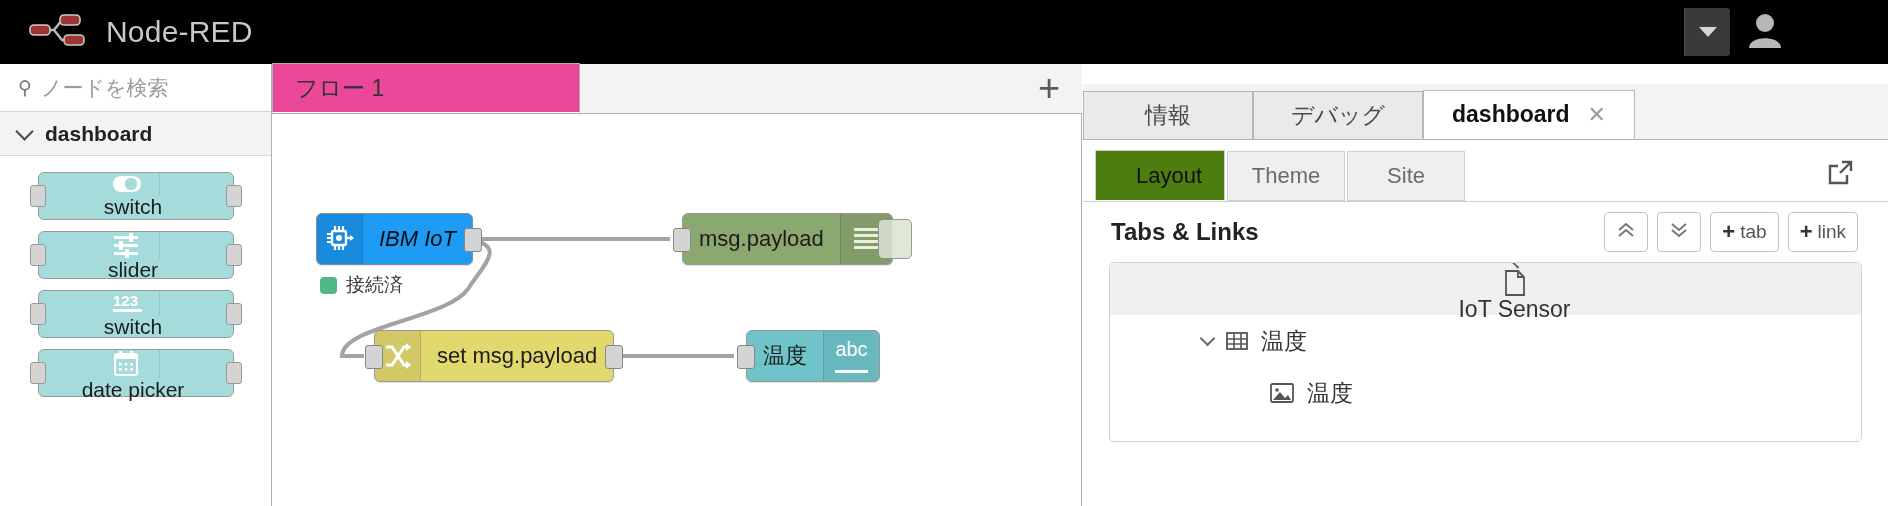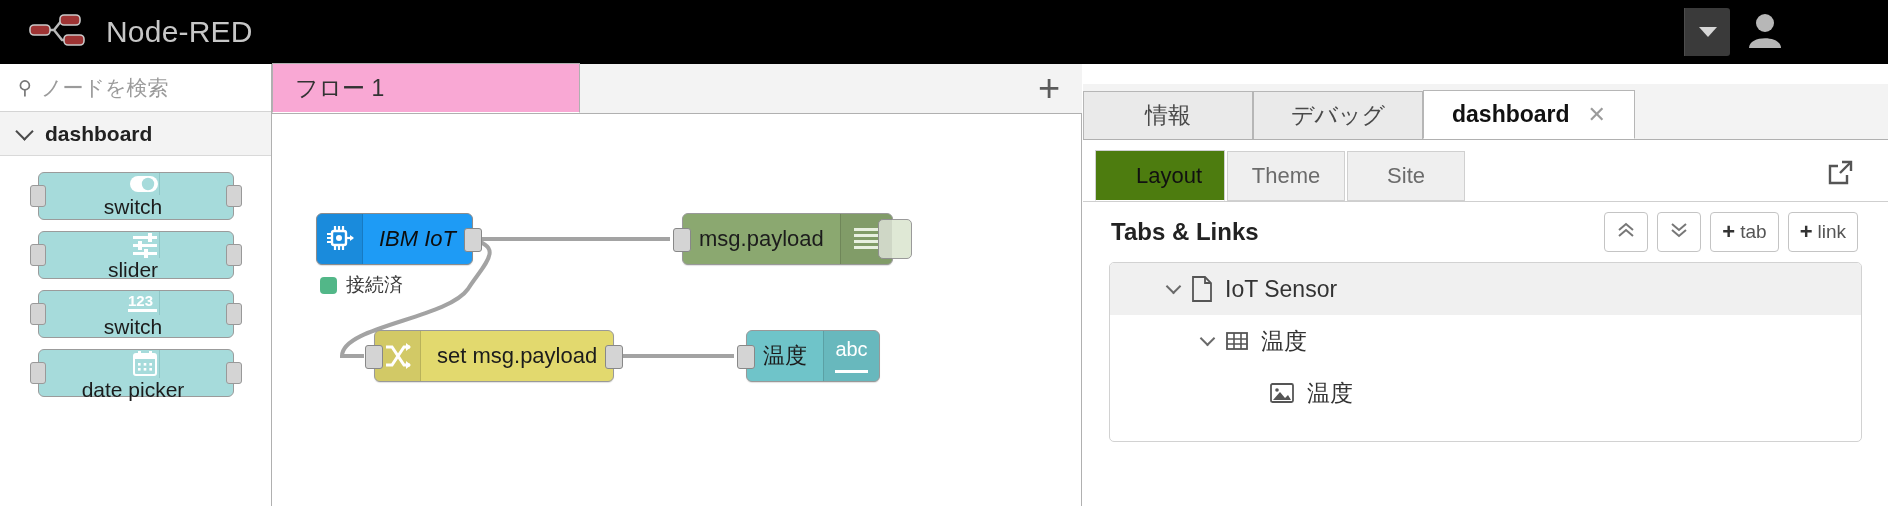--- a/index.html
+++ b/index.html
@@ -68,40 +68,40 @@
   }
   #palette-category .cat-label { font-size: 21px; font-weight: bold; color: #222; }
   .palette-list { padding: 16px 0 0 38px; }
   .pnode {
     position: relative; width: 196px; height: 48px; margin-bottom: 11px;
     background: #a6dbdb; border: 1px solid #9b9b9b; border-radius: 6px;
     display: flex; align-items: center; flex-direction: column;
   }
   .pnode .picon {
     width: 48px; height: 100%; border-right: 1px solid #8fc7c7;
-    display: flex; align-items: center; justify-content: flex-end;
+    display: flex; align-items: center; justify-content: flex-start;
   }
   .pnode .plabel {
     flex: 1; text-align: center; font-size: 21px; color: #1c1c1c; padding-right: 6px;
   }
   .port {
     position: absolute; width: 16px; height: 22px; background: #d4d4d4;
     border: 1px solid #999; border-radius: 3px; top: 12px;
   }
   .port.left { left: -9px; }
   .port.right { right: -9px; }
 
   
   #flow-tabs {
     position: absolute; top: 64px; left: 272px; width: 810px; height: 50px;
     background: #f3f3f3; border-bottom: 1px solid #b0b0b0;
     display: flex; align-items: flex-end;
   }
   #flow-tab-1 {
-    width: 308px; height: 50px; background: #f9a8d4;
+    width: 308px; height: 50px; background: #ec4899;
     border: 1px solid #b0b0b0; border-bottom: 1px solid #fff;
     display: flex; align-items: center; padding-left: 22px;
     font-size: 23px; color: #333; margin-top: 32px;
   }
   #flow-add {
     margin-left: auto; width: 66px; height: 50px;
     display: flex; align-items: center; justify-content: center;
     font-size: 38px; color: #5b5b5b; font-weight: 300;
   }
 
@@ -212,21 +212,21 @@
     background: #fff; display: flex; align-items: center; justify-content: center;
     margin-left: 9px; font-size: 19px; color: #555; padding: 0 11px;
   }
   .plus { font-size: 22px; font-weight: bold; margin-right: 5px; color: #333; }
 
   #tree {
     margin: 0 26px; border: 1px solid #d2d2d2; border-radius: 5px;
     height: 180px; overflow: hidden;
   }
   .tree-row { display: flex; align-items: center; height: 52px; font-size: 23px; color: #333; }
-  .tree-row.sel { background: #f0f0f0; }
+  .tree-row.sel { background: #f0f0f0; flex-direction: column; }
   .tree-chev {
     display: inline-block; width: 11px; height: 11px; border-right: 2.5px solid #6a6a6a;
     border-bottom: 2.5px solid #6a6a6a; transform: rotate(45deg); margin-bottom: 5px;
   }
   .tree-icon { margin: 0 12px; display: flex; align-items: center; }
 </style>
 </head>
 <body>
 
 <div id="header">

